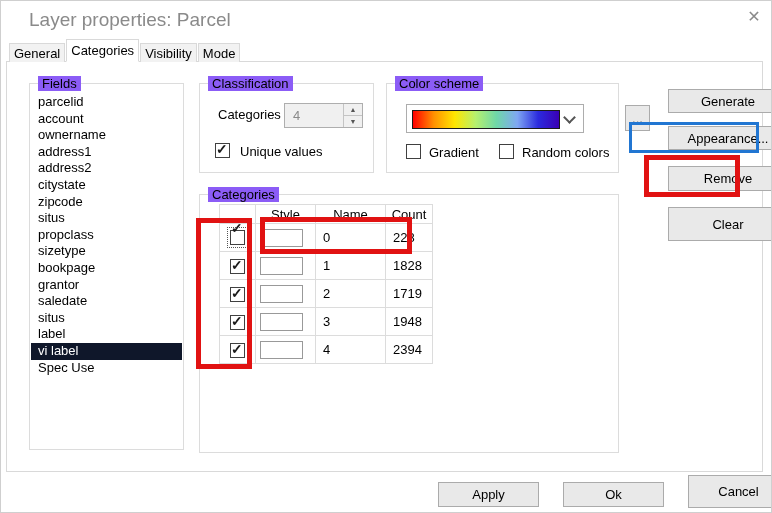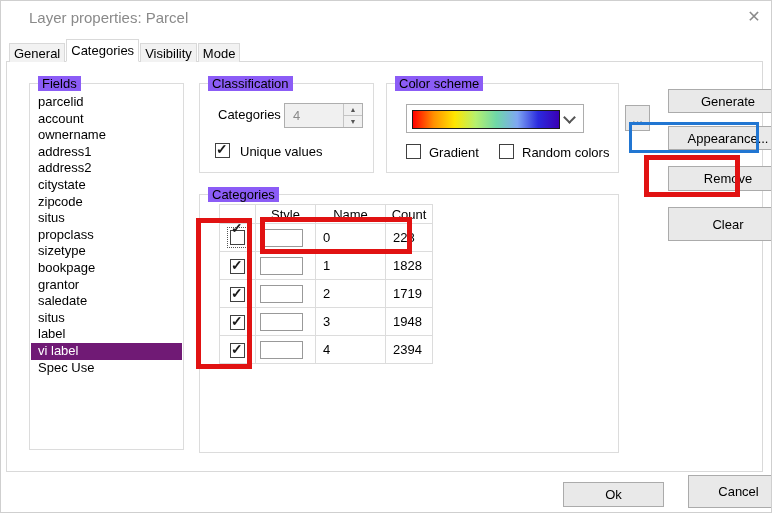--- a/index.html
+++ b/index.html
@@ -1,36 +1,36 @@
 <!DOCTYPE html>
 <html style="--red: #e11212; --blue: #2176d2;"><head>
 <meta charset="utf-8">
 <style>
   :root { --red:#e11212; --blue:#2176d2; }
   html,body{margin:0;padding:0;background:#fff;}
   .window{position:relative;width:772px;height:513px;background:#fff;border:1px solid #cfcfcf;
           box-sizing:border-box;font-family:"Liberation Sans",sans-serif;font-size:13px;color:#000;overflow:hidden;}
-  .title{position:absolute;left:28px;top:8px;font-size:15px;color:#8a8a8a;}
+  .title{position:absolute;left:28px;top:8px;font-size:19px;color:#8a8a8a;}
   .close{position:absolute;left:741px;top:3px;width:24px;height:24px;display:flex;align-items:center;
          justify-content:center;color:#8a8a8a;font-size:16px;cursor:default;}
   .tabpage{position:absolute;left:5px;top:60px;width:757px;height:411px;background:#fff;
            border:1px solid #d9d9d9;box-sizing:border-box;z-index:0;}
   .tabs{position:absolute;left:8px;top:38px;height:23px;display:flex;align-items:flex-end;z-index:3;}
   .tab{box-sizing:border-box;height:19px;border:1px solid #d9d9d9;border-bottom:none;background:#f2f2f2;
        display:flex;align-items:center;justify-content:center;margin-right:1px;padding:0 4px;cursor:default;}
   .tab.active{height:23px;background:#fff;border-bottom:1px solid #fff;}
   .gb{position:absolute;border:1px solid #dcdcdc;box-sizing:border-box;z-index:1;}
   .gl{position:absolute;top:-8px;left:8px;background:#8b5cf6;padding:0 4px;line-height:15px;}
   #gb-fields{left:28px;top:82px;width:155px;height:367px;}
   #gb-class{left:198px;top:82px;width:175px;height:90px;}
   #gb-color{left:385px;top:82px;width:233px;height:90px;}
   #gb-cats{left:198px;top:193px;width:420px;height:259px;}
   #fieldlist{position:absolute;left:30px;top:93px;width:151px;z-index:2;}
   .fitem{height:16.6px;line-height:16.6px;padding-left:7px;cursor:default;}
-  .fitem.sel{background:#701a75;color:#fff;}
+  .fitem.sel{background:#0f172a;color:#fff;}
   .slabel{position:absolute;z-index:2;}
   .spin{position:absolute;left:283px;top:102px;width:79px;height:25px;border:1px solid #aeaeae;
         background:#f0f0f0;box-sizing:border-box;z-index:2;}
   .spin .val{position:absolute;left:8px;top:4px;color:#8a8a8a;}
   .spin .arrows{position:absolute;right:0;top:0;bottom:0;width:18px;border-left:1px solid #c4c4c4;
         display:flex;flex-direction:column;}
   .spin .ar{flex:1;display:flex;align-items:center;justify-content:center;font-size:7px;color:#555;}
   .spin .ar.up{border-bottom:1px solid #c4c4c4;}
   .cb{position:absolute;width:15px;height:15px;border:1px solid #404040;background:#fff;box-sizing:border-box;z-index:2;}
   .cb .mk{display:none;position:absolute;left:0px;top:-3px;font-size:14px;font-weight:bold;color:#1a1a1a;}
@@ -183,20 +183,21 @@
       <td class="cell-count">2394</td>
     </tr>
   </tbody>
     </table>
 
   <button class="btn" id="btn-generate">Generate</button>
   <button class="btn" id="btn-appearance">Appearance...</button>
   <button class="btn" id="btn-remove">Remove</button>
   <button class="btn" id="btn-clear">Clear</button>
 
+  <button class="btn" id="btn-apply">Apply</button>
   <button class="btn" id="btn-ok">Ok</button>
   <button class="btn" id="btn-cancel">Cancel</button>
 
   <div class="ann red" id="ann-cbcol"></div>
   <div class="ann red" id="ann-row0"></div>
   <div class="ann red" id="ann-remove"></div>
   <div class="ann" id="ann-appearance"></div>
 </div>
 
 </body></html>

